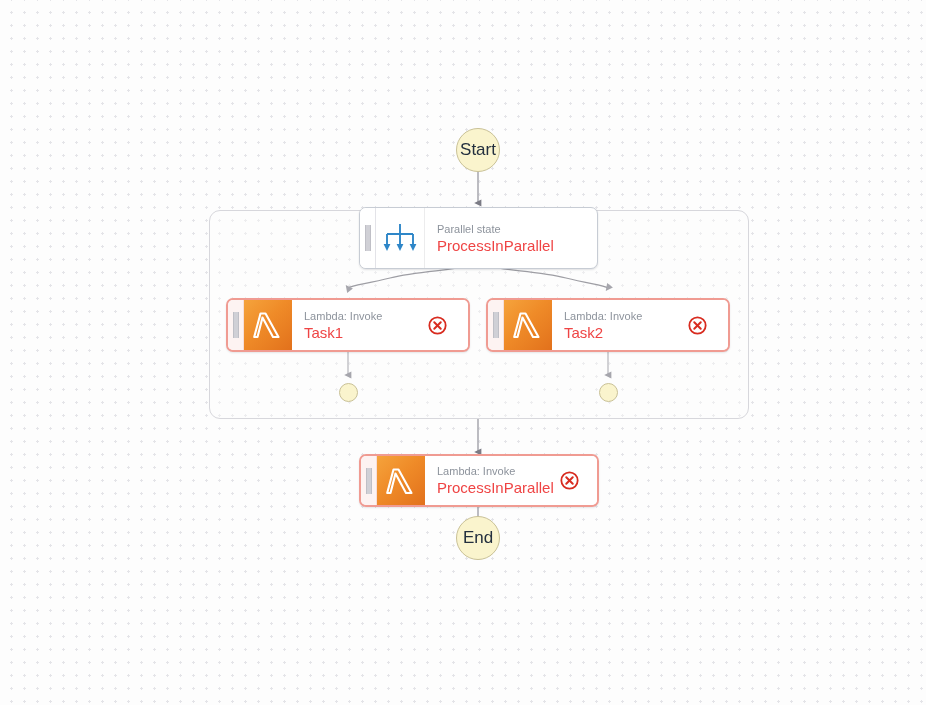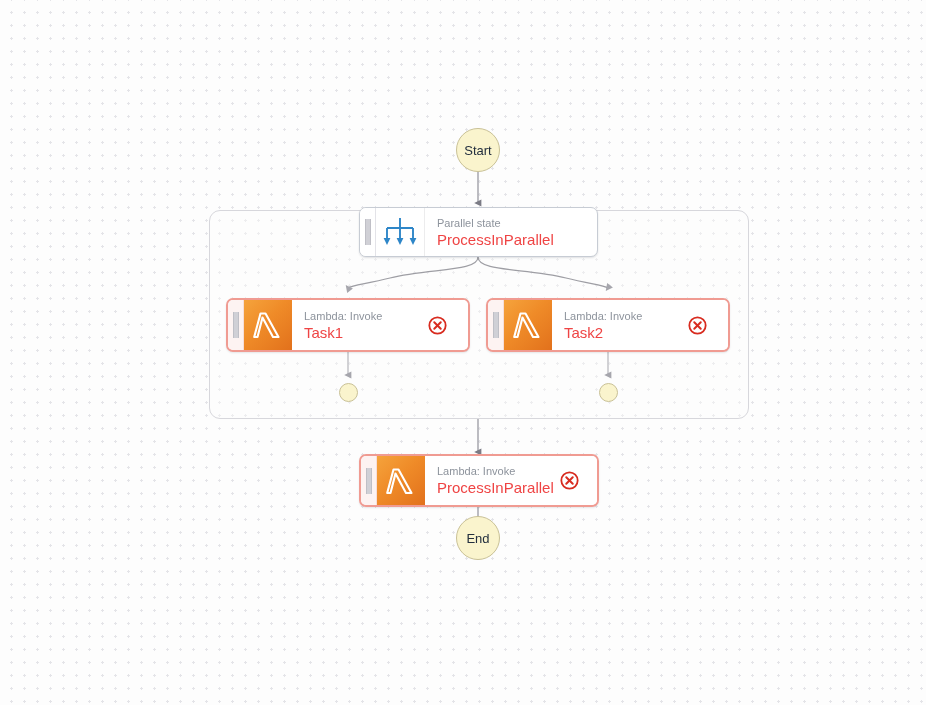--- a/index.html
+++ b/index.html
@@ -34,21 +34,21 @@
     position: absolute;
     width: 44px;
     height: 44px;
     border-radius: 50%;
     background: #faf4cd;
     border: 1px solid #c9c196;
     box-sizing: border-box;
     display: flex;
     align-items: center;
     justify-content: center;
-    font-size: 13px;
+    font-size: 17px;
     color: #232f3e;
     z-index: 4;
   }
 
   
   .branch-dot {
     position: absolute;
     width: 19px;
     height: 19px;
     border-radius: 50%;
@@ -182,21 +182,21 @@
 
     <path d="M478,507 L478,533" stroke="#9a9aa2" stroke-width="1.3" fill="none" marker-end="url(#arw)"></path>
   </svg>
 
   <div class="terminal" style="left:456px; top:128px;">
     <span>Start</span>
   </div>
 
   <div class="group-box" style="left:209px; top:210px; width:540px; height:209px;"></div>
 
-  <div class="node state-default" style="left:359px; top:207px; width:239px; height:50px;">
+  <div class="node state-default" style="left:359px; top:207px; width:239px; height:62px;">
     <div class="drag-handle">
       <div class="grip"></div>
     </div>
     <div class="icon-cell parallel-cell">
       <svg width="36" height="30" viewBox="0 0 36 30" xmlns="http://www.w3.org/2000/svg">
         <g stroke="#2e86c8" stroke-width="1.9" fill="none">
           <path d="M18,1 L18,11"></path>
           <path d="M5,11 L31,11"></path>
           <path d="M5,11 L5,21"></path>
           <path d="M18,11 L18,21"></path>

